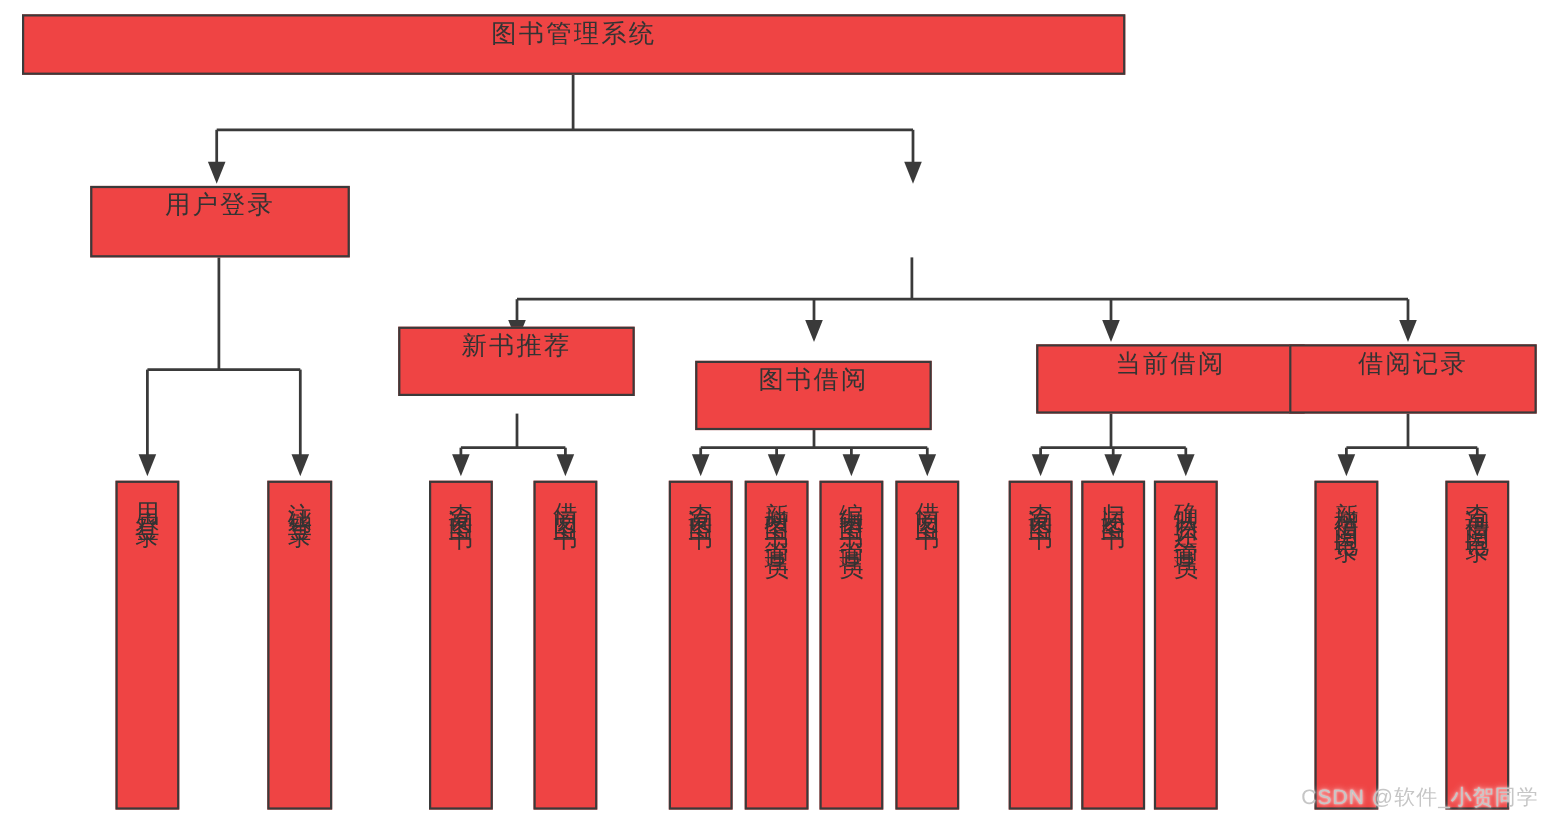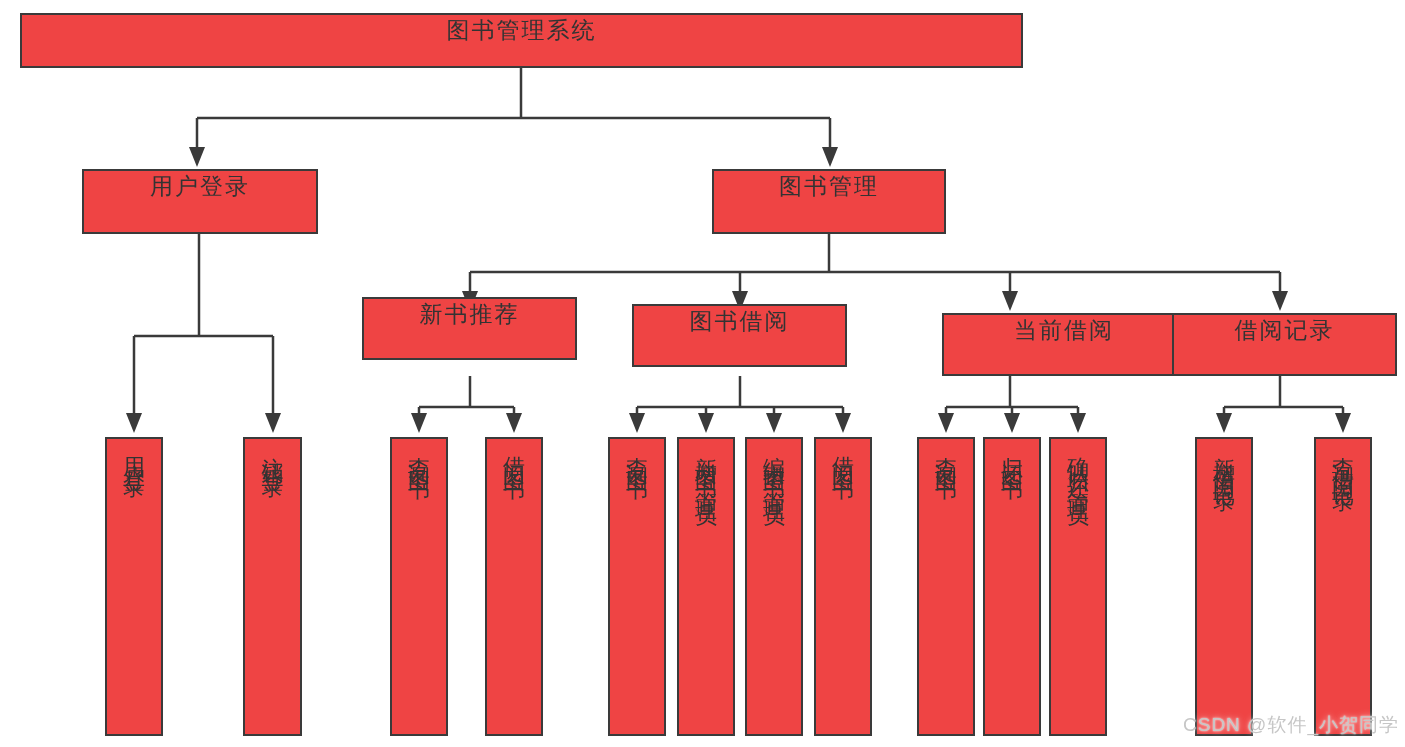--- a/index.html
+++ b/index.html
@@ -88,28 +88,25 @@
       <polygon points="1335,413 1351,413 1343,433"></polygon>
     </svg>
 
   <div class="box h" style="left:20px;top:13px;width:1003px;height:55px">
     <span class="lbl">图书管理系统</span>
   </div>
 
   <div class="box h" style="left:82px;top:169px;width:236px;height:65px">
     <span class="lbl">用户登录</span>
   </div>
-  <div class="box h" style="left:712px;top:169px;width:234px;height:65px">
-    <span class="lbl">图书管理</span>
-  </div>
 
   <div class="box h" style="left:362px;top:297px;width:215px;height:63px">
     <span class="lbl">新书推荐</span>
   </div>
-  <div class="box h" style="left:632px;top:304px;width:215px;height:63px">
+  <div class="box h" style="left:632px;top:328px;width:215px;height:63px">
     <span class="lbl">图书借阅</span>
   </div>
   <div class="box h" style="left:942px;top:313px;width:244px;height:63px">
     <span class="lbl">当前借阅</span>
   </div>
   <div class="box h" style="left:1172px;top:313px;width:225px;height:63px">
     <span class="lbl">借阅记录</span>
   </div>
 
   <div class="box v" style="left:105px;top:437px;width:58px;height:299px">

